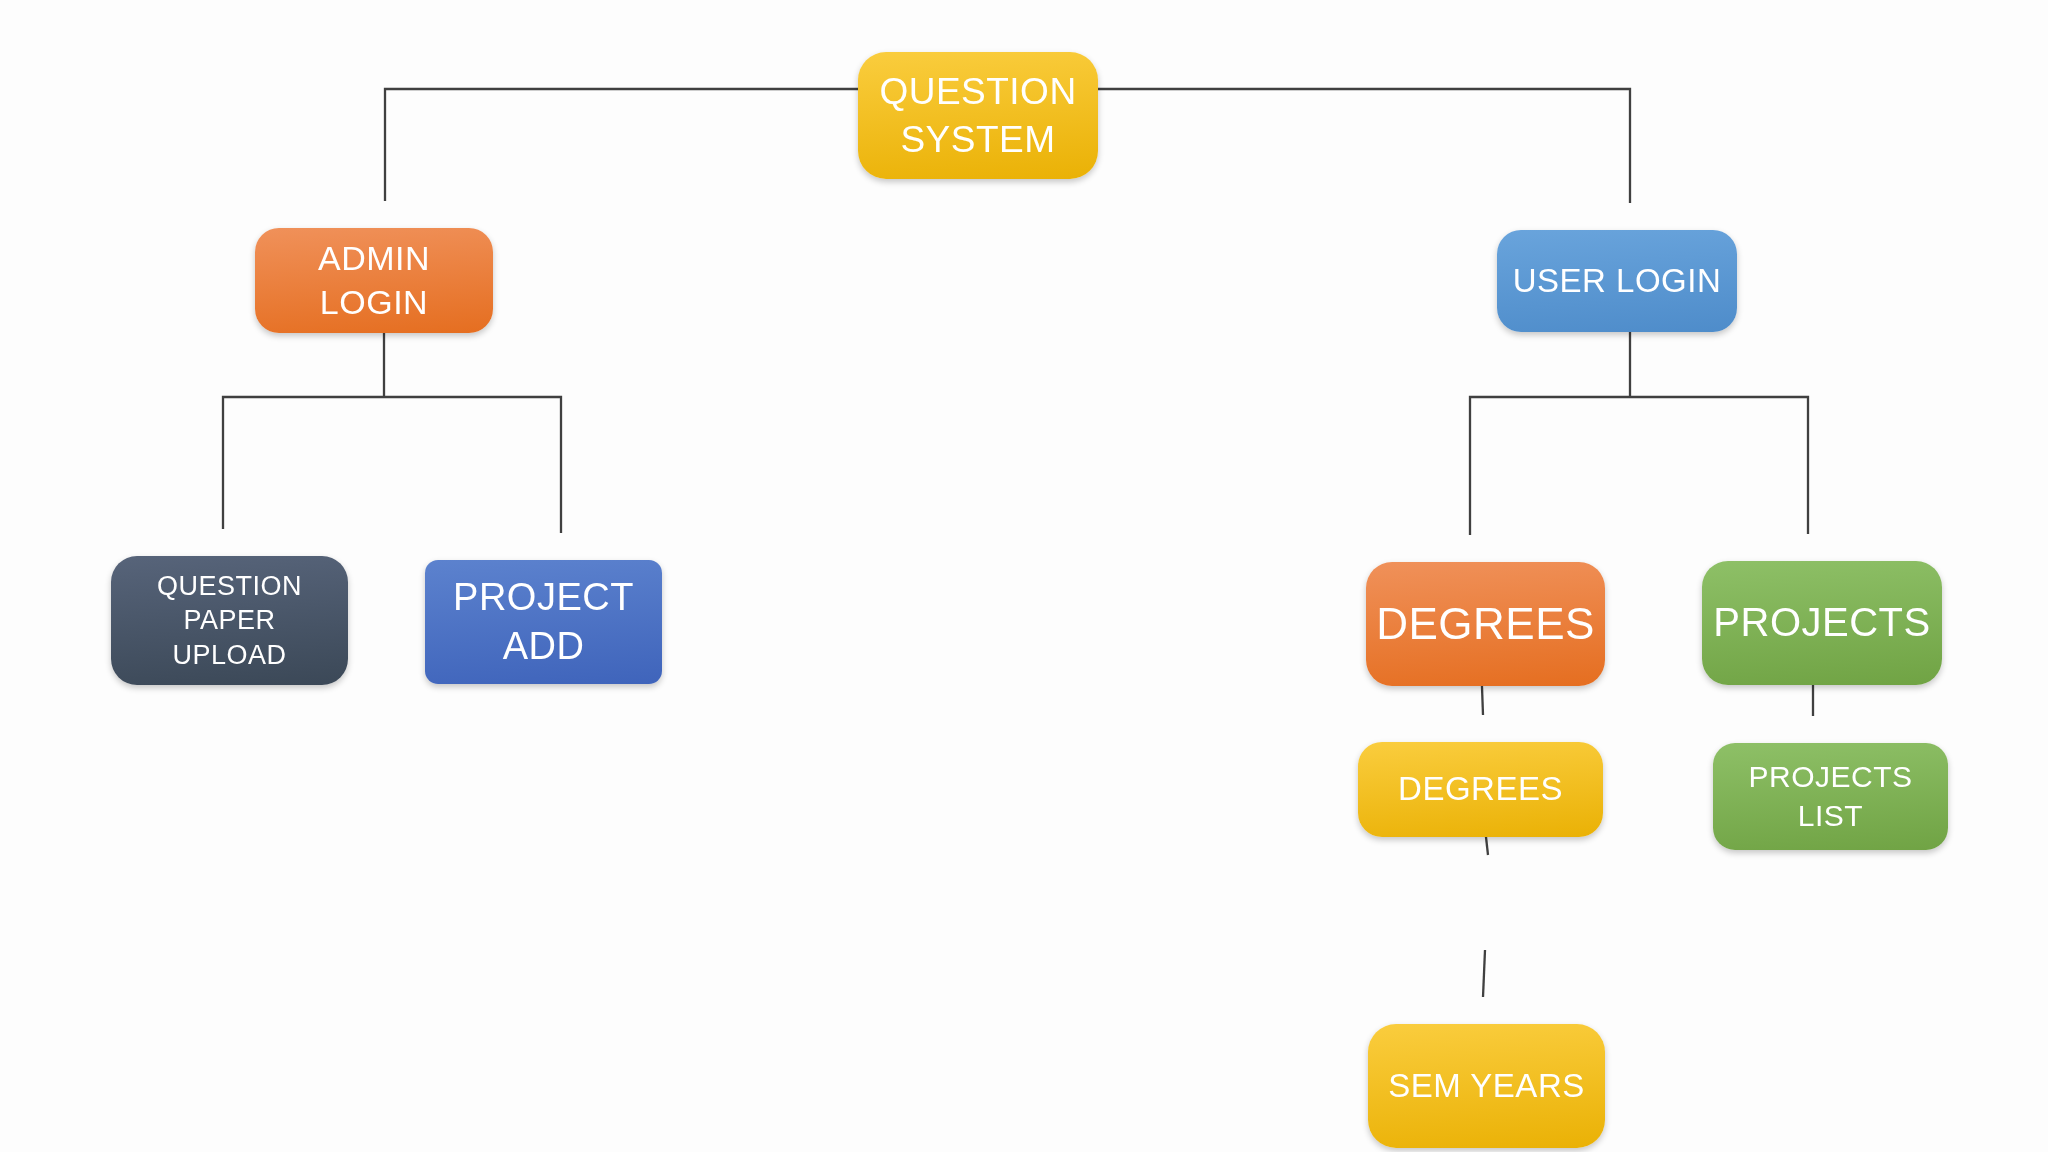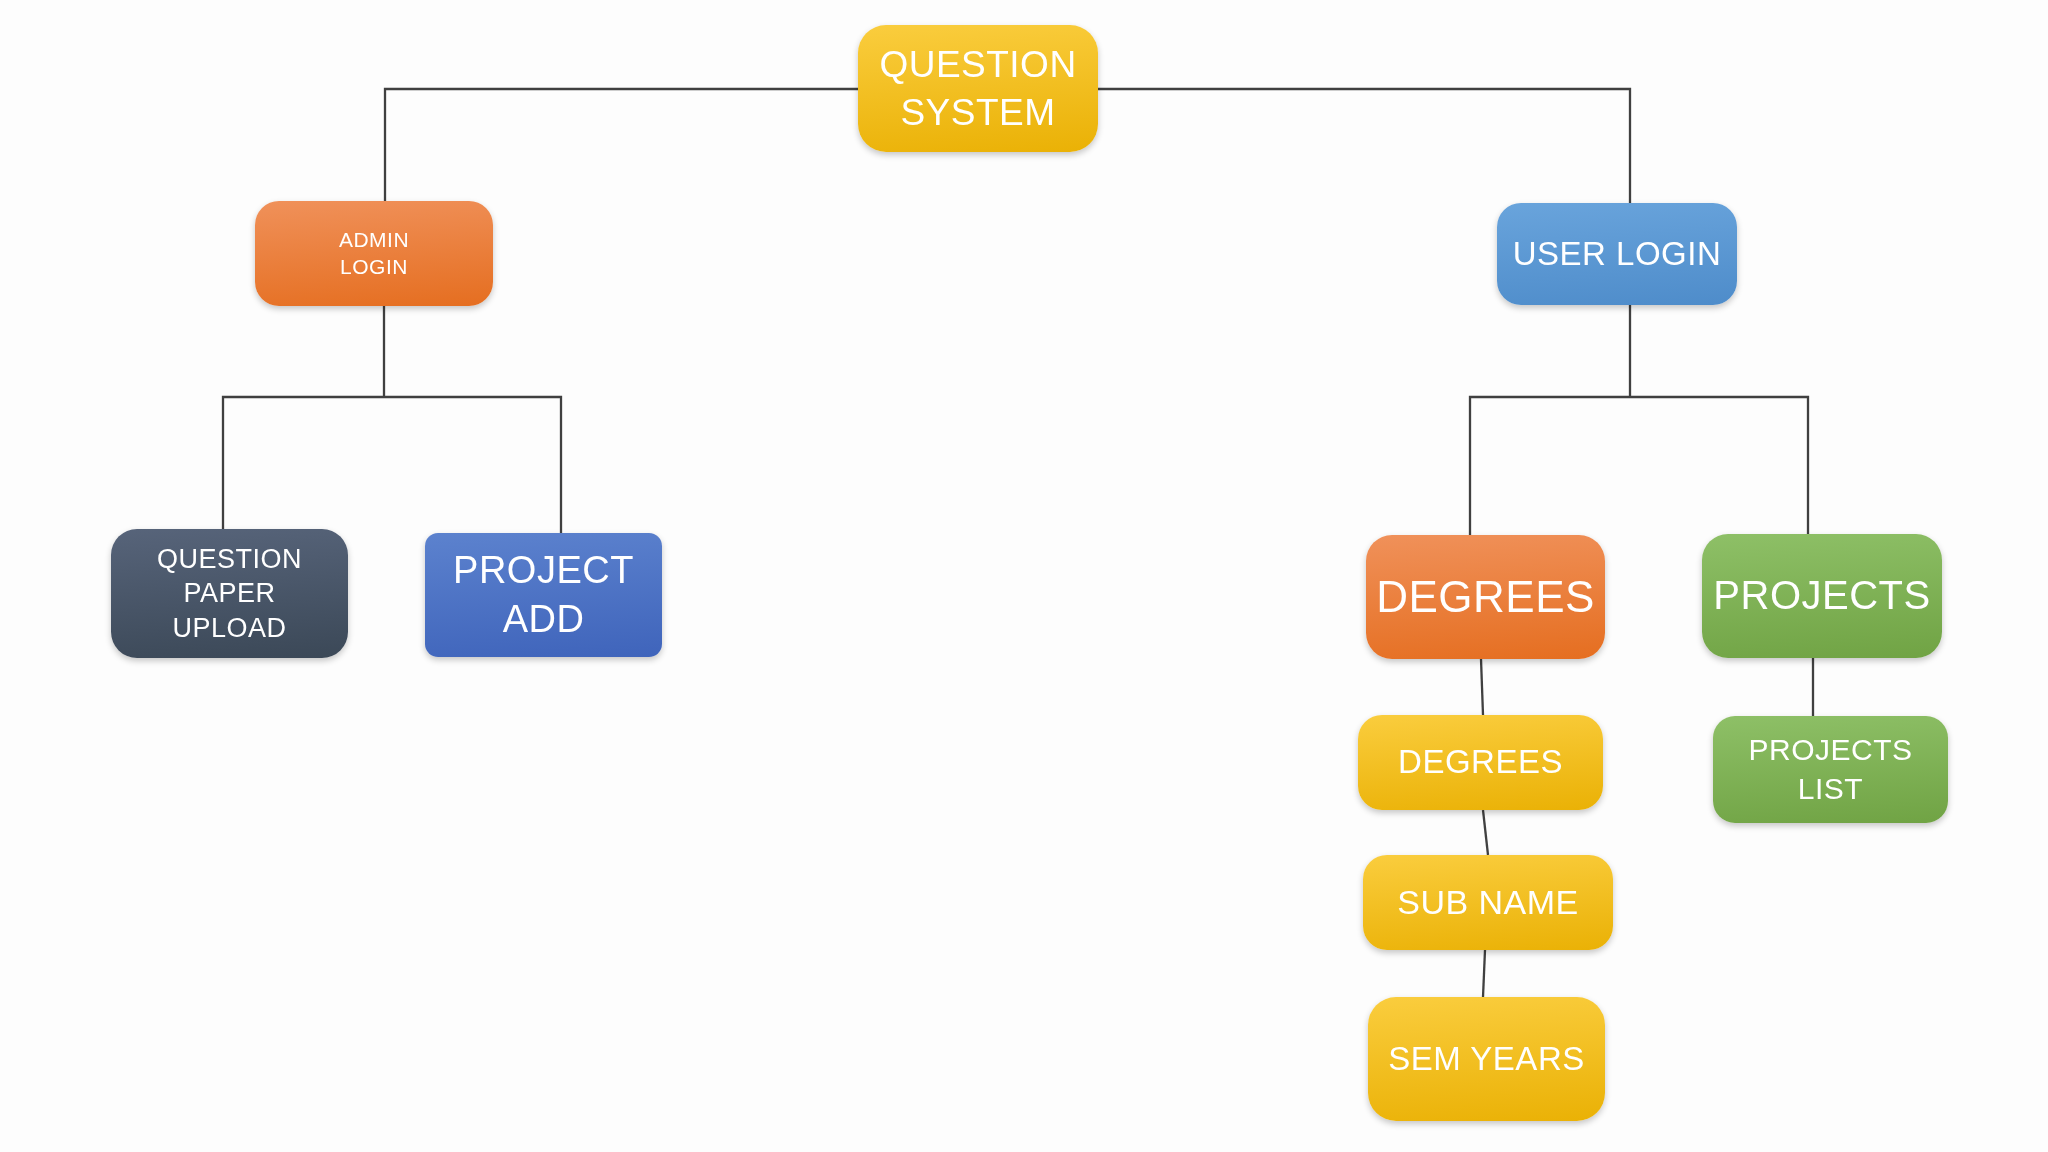--- a/index.html
+++ b/index.html
@@ -33,30 +33,31 @@
     z-index: 2;
     display: flex;
     align-items: center;
     justify-content: center;
     text-align: center;
     color: #ffffff;
     white-space: pre-line;
     line-height: 1.28;
     box-shadow: 0 3px 6px rgba(0,0,0,0.22);
     letter-spacing: 0.5px;
+    margin-top: 27px;
   }
   .node--yellow    { background: linear-gradient(176deg, var(--yellow-top, #FACD3E) 0%, var(--yellow-bottom, #EAB105) 100%); }
   .node--orange    { background: linear-gradient(176deg, var(--orange-top, #F0915A) 0%, var(--orange-bottom, #E56E20) 100%); }
   .node--dark      { background: linear-gradient(176deg, var(--dark-top, #57647A) 0%, var(--dark-bottom, #3B4857) 100%); }
   .node--blue      { background: linear-gradient(176deg, var(--blue-top, #5C82CE) 0%, var(--blue-bottom, #3F64BB) 100%); }
   .node--lightblue { background: linear-gradient(176deg, var(--lightblue-top, #69A4DC) 0%, var(--lightblue-bottom, #4E8CCA) 100%); }
   .node--green     { background: linear-gradient(176deg, var(--green-top, #8EC067) 0%, var(--green-bottom, #70A344) 100%); }
 
   #n-question-system      { left: 858px;  top: 25px;  width: 240px; height: 127px; border-radius: 28px; font-size: 37px; }
-  #n-admin-login          { left: 255px;  top: 201px; width: 238px; height: 105px; border-radius: 24px; font-size: 21px; }
+  #n-admin-login          { left: 255px;  top: 201px; width: 238px; height: 105px; border-radius: 24px; font-size: 34px; }
   #n-question-paper-upload{ left: 111px;  top: 529px; width: 237px; height: 129px; border-radius: 26px; font-size: 27px; }
   #n-project-add          { left: 425px;  top: 533px; width: 237px; height: 124px; border-radius: 13px; font-size: 38px; text-align: center; }
   #n-user-login           { left: 1497px; top: 203px; width: 240px; height: 102px; border-radius: 24px; font-size: 33px; }
   #n-degrees              { left: 1366px; top: 535px; width: 239px; height: 124px; border-radius: 26px; font-size: 44px; }
   #n-projects             { left: 1702px; top: 534px; width: 240px; height: 124px; border-radius: 26px; font-size: 40px; }
   #n-semstes              { left: 1358px; top: 715px; width: 245px; height: 95px;  border-radius: 24px; font-size: 33px; }
   #n-sub-name             { left: 1363px; top: 855px; width: 250px; height: 95px;  border-radius: 24px; font-size: 34px; }
   #n-sem-years            { left: 1368px; top: 997px; width: 237px; height: 124px;  border-radius: 28px; font-size: 33px; }
   #n-projects-list        { left: 1713px; top: 716px; width: 235px; height: 107px; border-radius: 22px; font-size: 30px; }
 </style>
@@ -96,20 +97,19 @@
 ADD</div>
 
   <div class="node node--lightblue" id="n-user-login">USER LOGIN</div>
 
   <div class="node node--orange" id="n-degrees">DEGREES</div>
 
   <div class="node node--green" id="n-projects">PROJECTS</div>
 
   <div class="node node--yellow" id="n-semstes">DEGREES</div>
 
-  <div class="node node--yellow" id="n-sub-name">SUB NAME</div>
 
   <div class="node node--yellow" id="n-sem-years">SEM YEARS</div>
 
   <div class="node node--green" id="n-projects-list">PROJECTS
 LIST</div>
 
 </div>
 
 </body></html>

